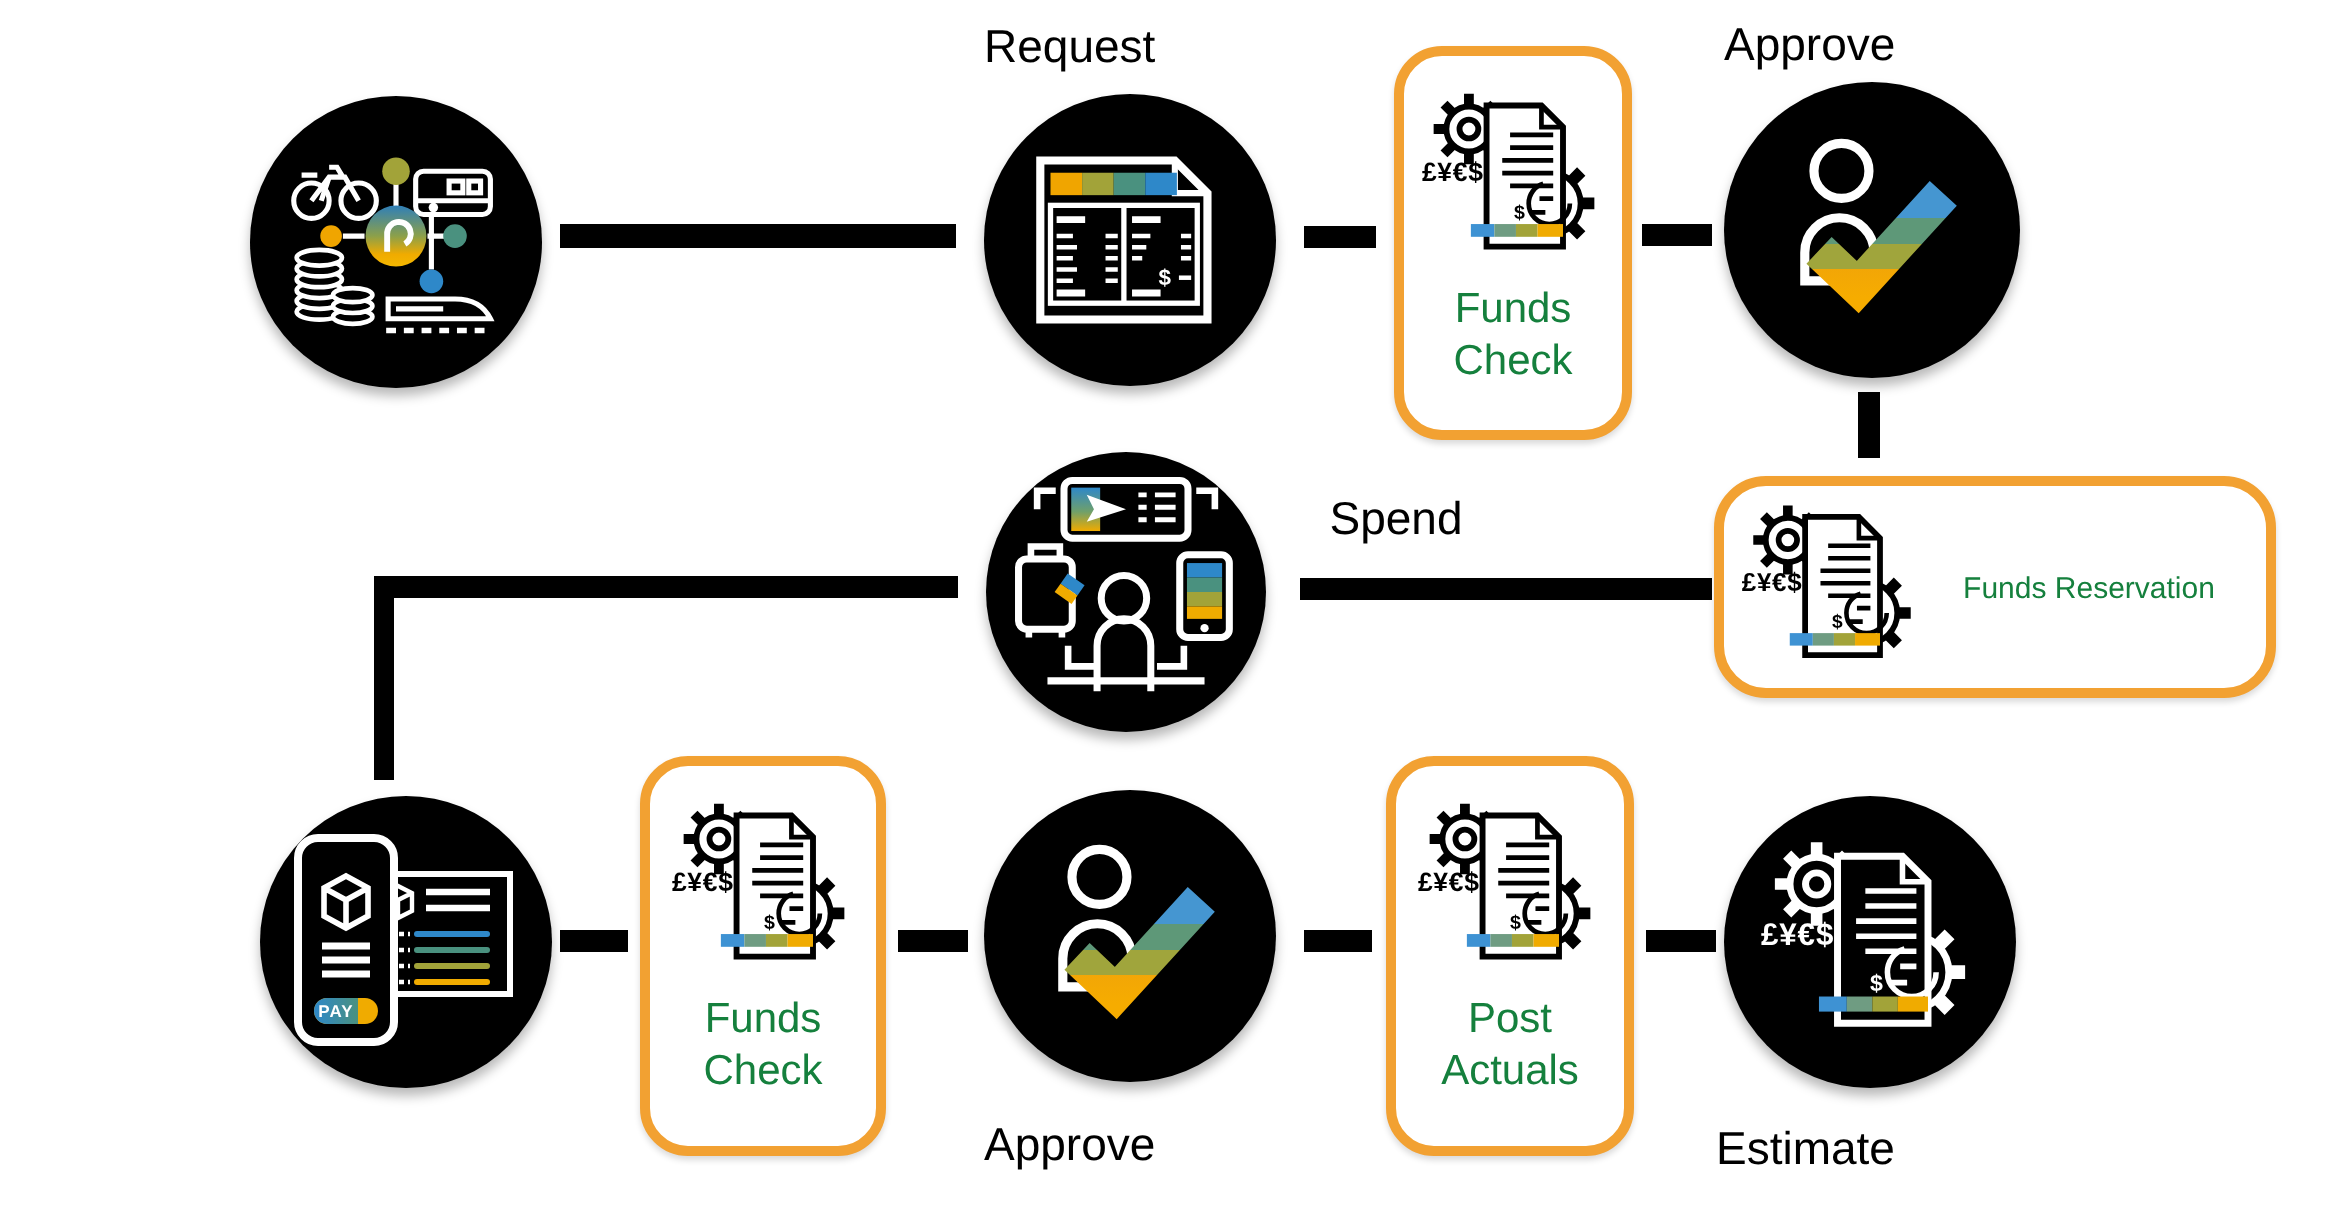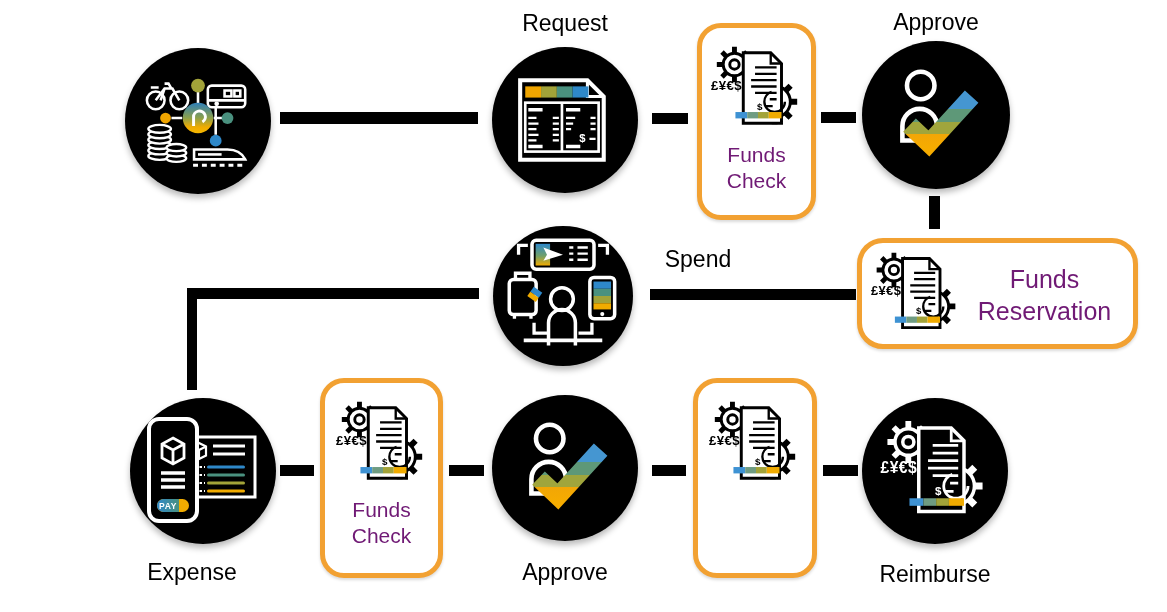--- a/index.html
+++ b/index.html
@@ -5,23 +5,23 @@
   html,body{margin:0;padding:0;background:#fff;}
   .stage{position:relative;width:1167px;height:612px;background:#ffffff;
          font-family:"Liberation Sans",sans-serif;overflow:hidden;}
   .circle{position:absolute;background:#000;border-radius:50%;
           display:flex;align-items:center;justify-content:center;
           box-shadow:0 4px 6px rgba(0,0,0,.28);}
   .obox{position:absolute;background:#fff;border:5px solid #F2A132;border-radius:24px;
         box-sizing:border-box;display:flex;box-shadow:0 2px 3px rgba(0,0,0,.15);}
   .obox.v{flex-direction:column;align-items:center;padding-top:12px;}
   .obox.h{flex-direction:row;align-items:center;padding:4px 8px 4px 6px;}
-  .lbl{position:absolute;color:#000;font-size:23px;line-height:1.22;text-align:center;}
-  .boxlbl{color:#701a75;font-size:21px;line-height:1.25;text-align:center;margin-top:4px;}
-  .boxlbl.big{font-size:25px;flex:1;}
+  .lbl{position:absolute;color:#000;font-size:23px;line-height:1.22;}
+  .boxlbl{color:#15803d;font-size:21px;line-height:1.25;text-align:center;margin-top:4px;}
+  .boxlbl.big{font-size:15px;flex:1;}
   .conn{position:absolute;background:#000;}
   .cur{font-family:"Liberation Sans",sans-serif;font-weight:700;font-size:13.5px;fill:currentColor;letter-spacing:.4px;}
   .dol{font-family:"Liberation Sans",sans-serif;font-weight:700;font-size:10px;fill:currentColor;}
   .dolw{font-family:"Liberation Sans",sans-serif;font-weight:700;font-size:11px;fill:#fff;}
   .pay{font-family:"Liberation Sans",sans-serif;font-weight:700;font-size:8.5px;fill:#fff;letter-spacing:.6px;}
   .funds-icon{color:#000;}
   .funds-icon.inv{color:#fff;}
 </style>
 </head>
 <body>
@@ -105,23 +105,22 @@
   <div class="conn" style="left:187px;top:288px;width:292px;height:11px"></div>
   <div class="conn" style="left:187px;top:288px;width:10px;height:102px"></div>
   <div class="conn" style="left:280px;top:465px;width:34px;height:11px"></div>
   <div class="conn" style="left:449px;top:465px;width:35px;height:11px"></div>
   <div class="conn" style="left:652px;top:465px;width:34px;height:11px"></div>
   <div class="conn" style="left:823px;top:465px;width:35px;height:11px"></div>
 
   <div class="lbl" style="left:492px;top:9px;width:146px">Request</div>
   <div class="lbl" style="left:862px;top:8px;width:148px">Approve</div>
   <div class="lbl" style="left:648px;top:245px;width:100px;text-align:center">Spend</div>
-  <div class="lbl" style="left:119px;top:558px;width:146px">Expense</div>
   <div class="lbl" style="left:492px;top:558px;width:146px">Approve</div>
-  <div class="lbl" style="left:858px;top:560px;width:154px">Reimburse</div>
+  <div class="lbl" style="left:858px;top:560px;width:154px">Estimate</div>
 
   <div class="circle" style="left:125px;top:48px;width:146px;height:146px">
     <svg viewBox="0 0 120 120" width="118" height="118">
       <g stroke="#fff" fill="none" stroke-width="2.6">
         <path d="M60,42V30M44,57H33M76,57H85M78,46V74"></path>
         <circle cx="17" cy="39" r="9"></circle>
           <circle cx="41" cy="39" r="9"></circle>
         <path d="M17,39L26,27H34L41,39M26,27L22,39M33,27L30,22H26M12,26H20"></path>
         <rect x="70" y="24" width="38" height="22" rx="4"></rect>
         <path d="M70,39H108"></path>
@@ -284,20 +283,21 @@
       <path d="M29,65L48,83L90,37" stroke="url(#chk)" stroke-width="18" fill="none"></path>
     </svg>
   </div>
 
   <div class="obox v" style="left:693px;top:378px;width:124px;height:200px">
     <svg class="funds-icon" viewBox="0 0 100 100" width="98" height="98">
       <use href="#fundsLight"></use>
       <text x="3" y="51.5" class="cur">£¥€$</text>
       <text x="50" y="71" class="dol">$</text>
     </svg>
+    <div class="boxlbl" style="width:86px">Post Actuals</div>
   </div>
 
   <div class="circle" style="left:862px;top:398px;width:146px;height:146px">
     <svg class="funds-icon inv" viewBox="0 0 100 100" width="116" height="116">
       <use href="#fundsDark"></use>
       <text x="3" y="51.5" class="cur">£¥€$</text>
       <text x="50" y="71" class="dol">$</text>
     </svg>
   </div>
 

